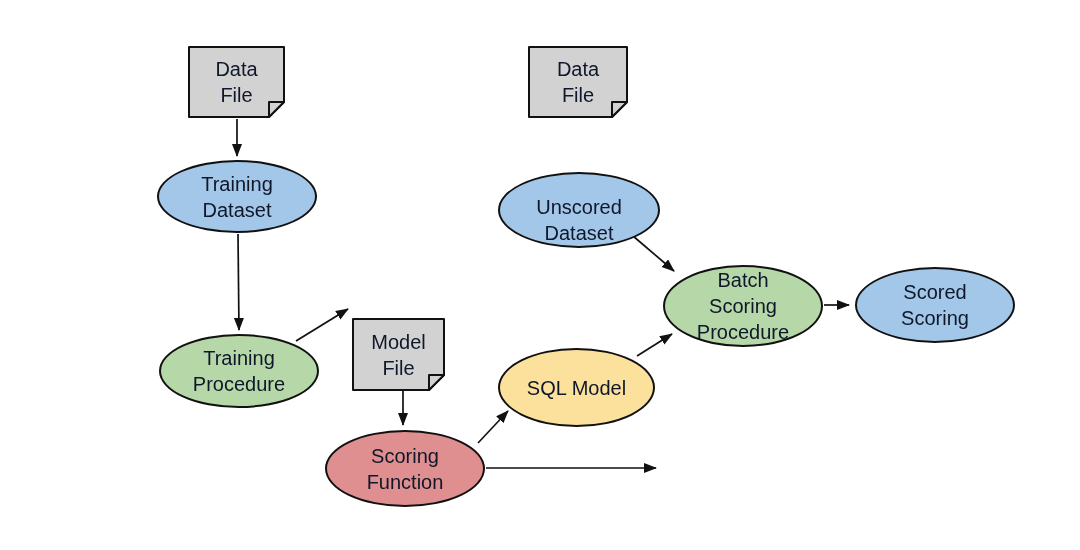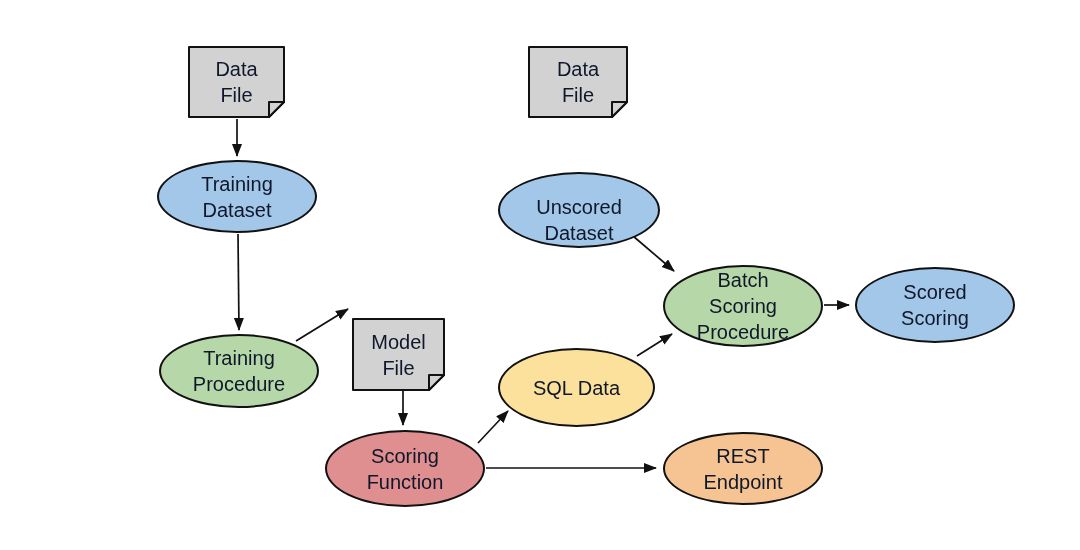--- a/index.html
+++ b/index.html
@@ -92,21 +92,21 @@
     <span class="label">Model
 File</span>
   </div>
 
   <div class="node ellipse" style="left: 325px; top: 430px; width: 160px; height: 77px; color: rgb(29, 29, 29); background: rgb(223, 143, 143); border-color: rgb(17, 17, 17);">
     <span class="label">Scoring
 Function</span>
   </div>
 
   <div class="node ellipse" style="left: 498px; top: 348px; width: 157px; height: 79px; color: rgb(29, 29, 29); background: rgb(251, 225, 155); border-color: rgb(17, 17, 17);">
-    <span class="label">SQL Data</span>
+    <span class="label">SQL Model</span>
   </div>
 
   <div class="node doc" style="left: 528px; top: 46px; width: 100px; height: 72px; color: rgb(29, 29, 29);">
     <svg class="docshape" preserveAspectRatio="none" viewBox="0 0 100 72">
       <path class="docbody" d="M1 1 L99 1 L99 56 L84 71 L1 71 Z" fill="#d2d2d2" stroke="#111111" stroke-width="2" stroke-linejoin="round"></path>
         <path class="docfold" d="M99 56 L84 71 L84 56 Z" fill="#d2d2d2" stroke="#111111" stroke-width="2" stroke-linejoin="round"></path>
     </svg>
     <span class="label">Data
 File</span>
   </div>
@@ -120,18 +120,14 @@
     <span class="label">Batch
 Scoring
 Procedure</span>
   </div>
 
   <div class="node ellipse" style="left: 855px; top: 267px; width: 160px; height: 76px; color: rgb(29, 29, 29); background: rgb(163, 199, 233); border-color: rgb(17, 17, 17);">
     <span class="label">Scored
 Scoring</span>
   </div>
 
-  <div class="node ellipse" style="left: 663px; top: 432px; width: 160px; height: 73px; color: rgb(29, 29, 29); background: rgb(246, 195, 146); border-color: rgb(17, 17, 17);">
-    <span class="label">REST
-Endpoint</span>
-  </div>
 
 </div>
 
 </body></html>

